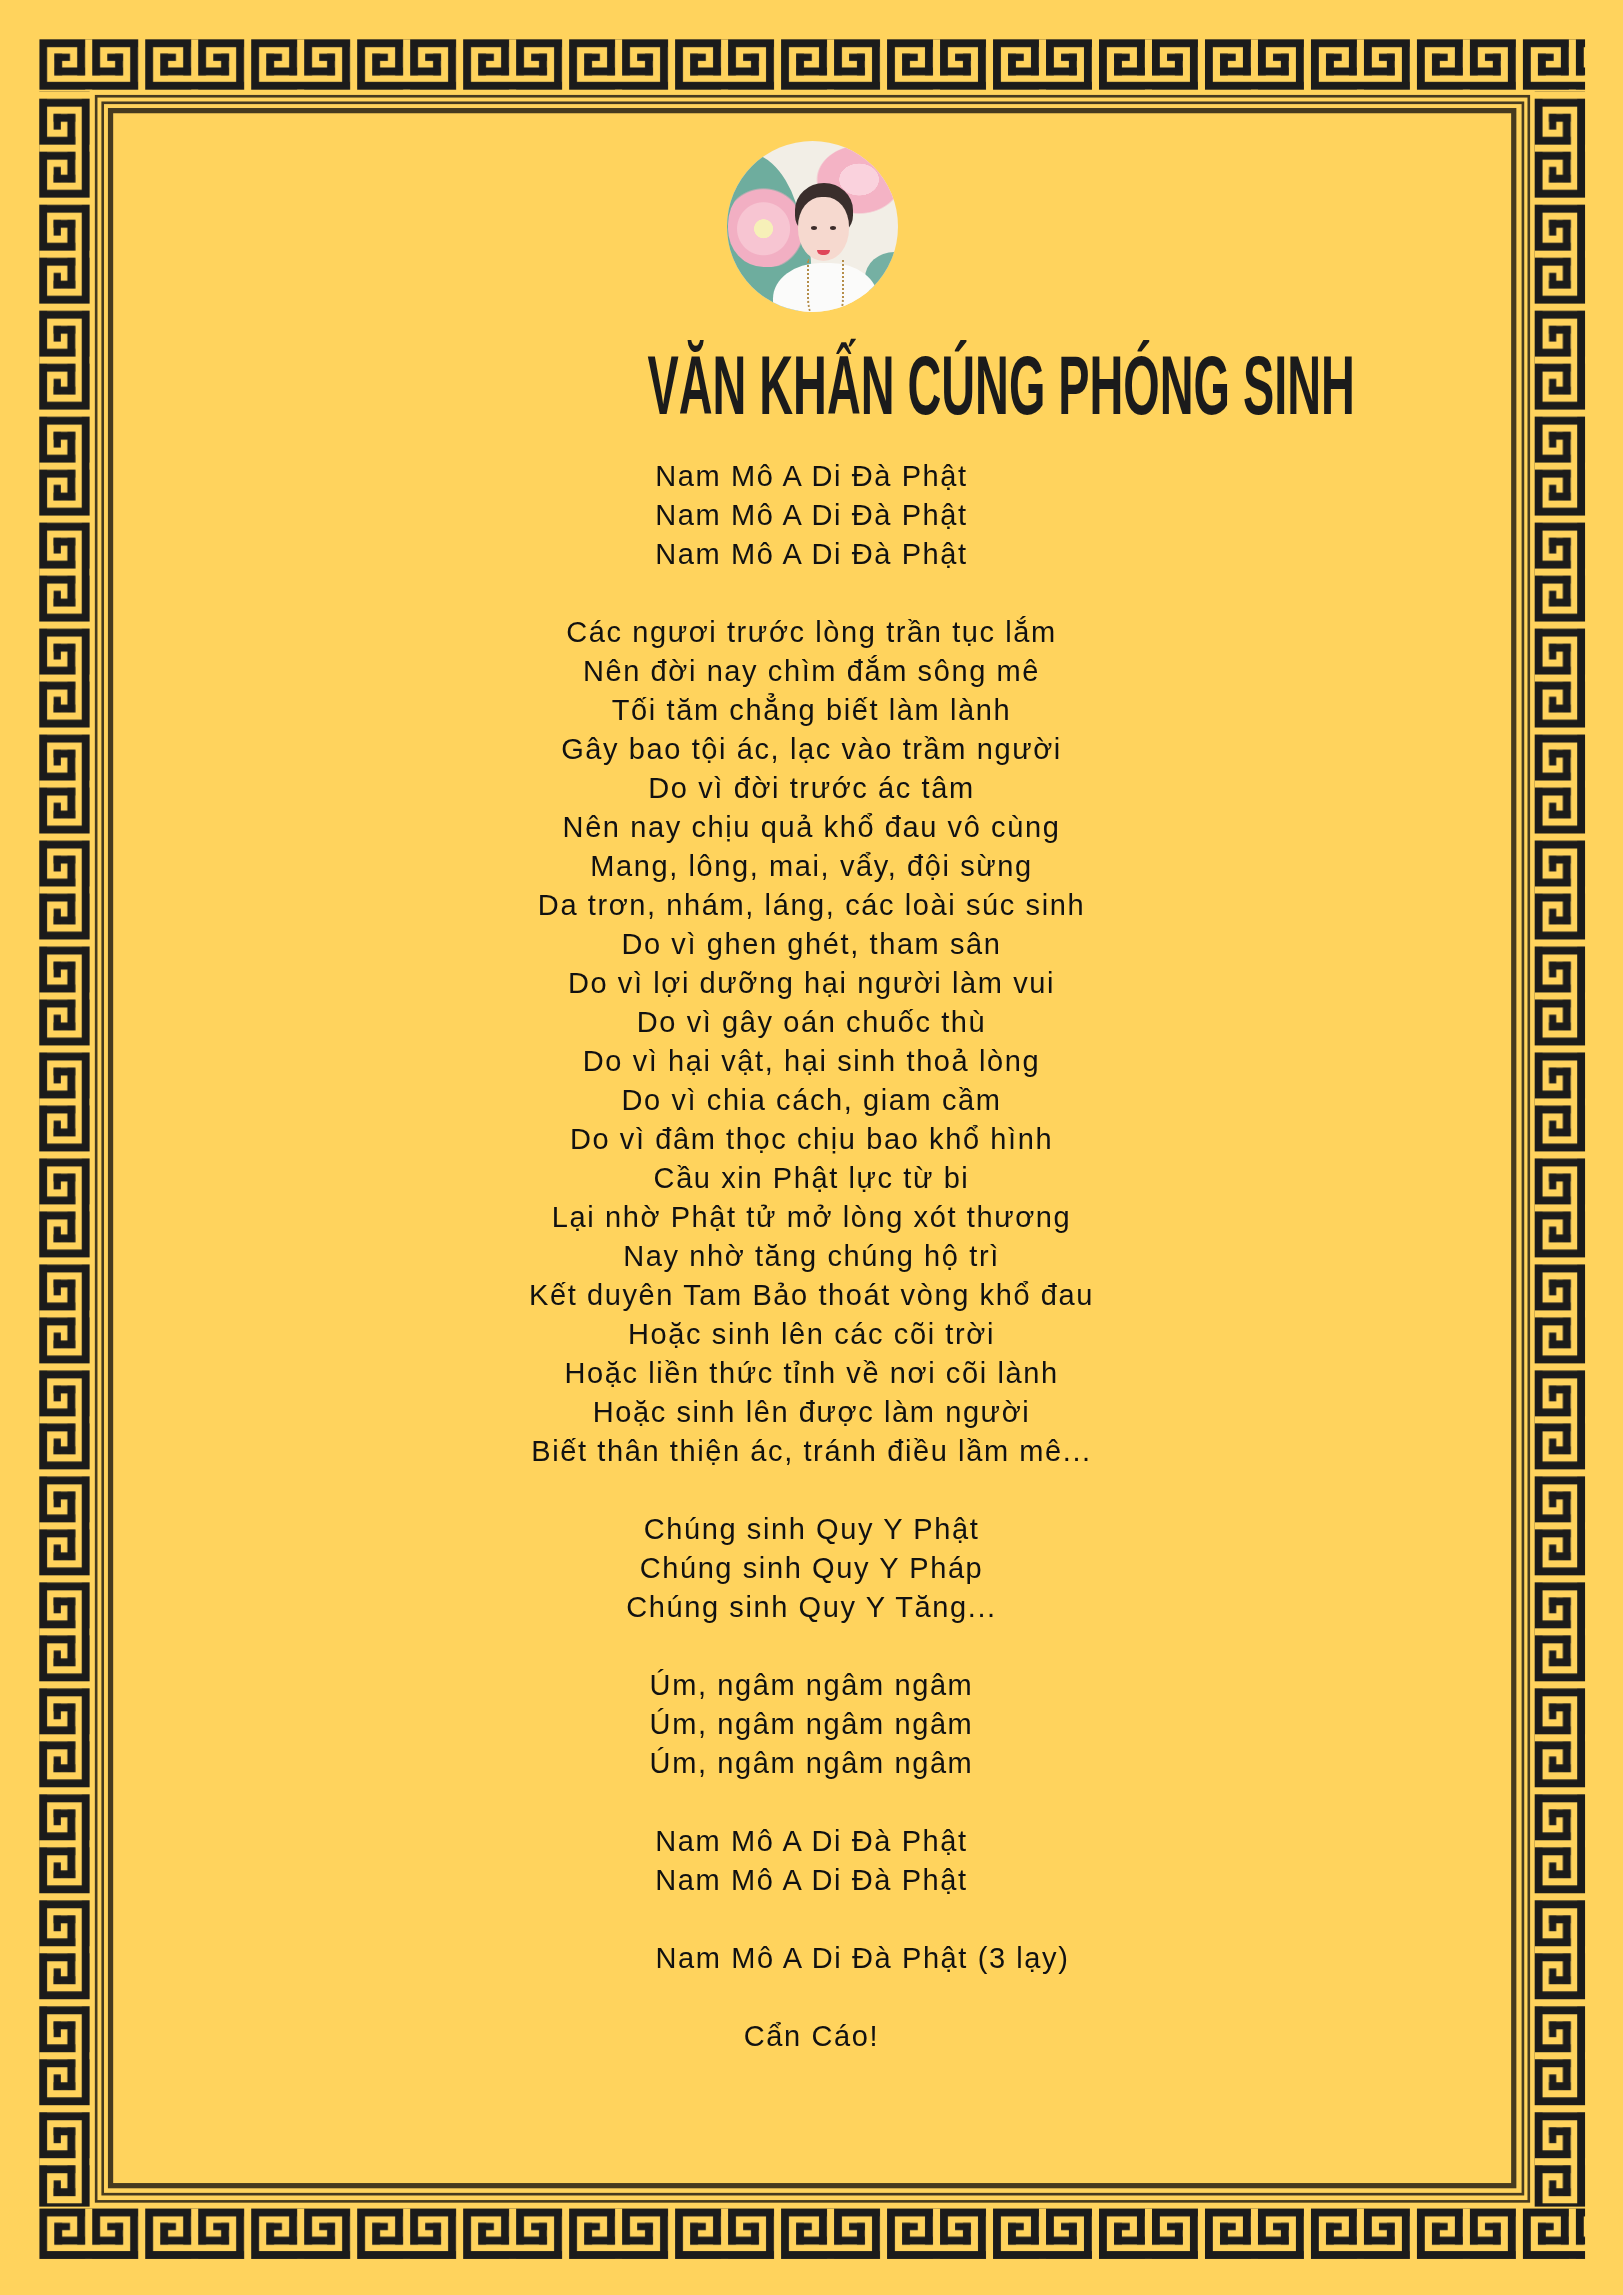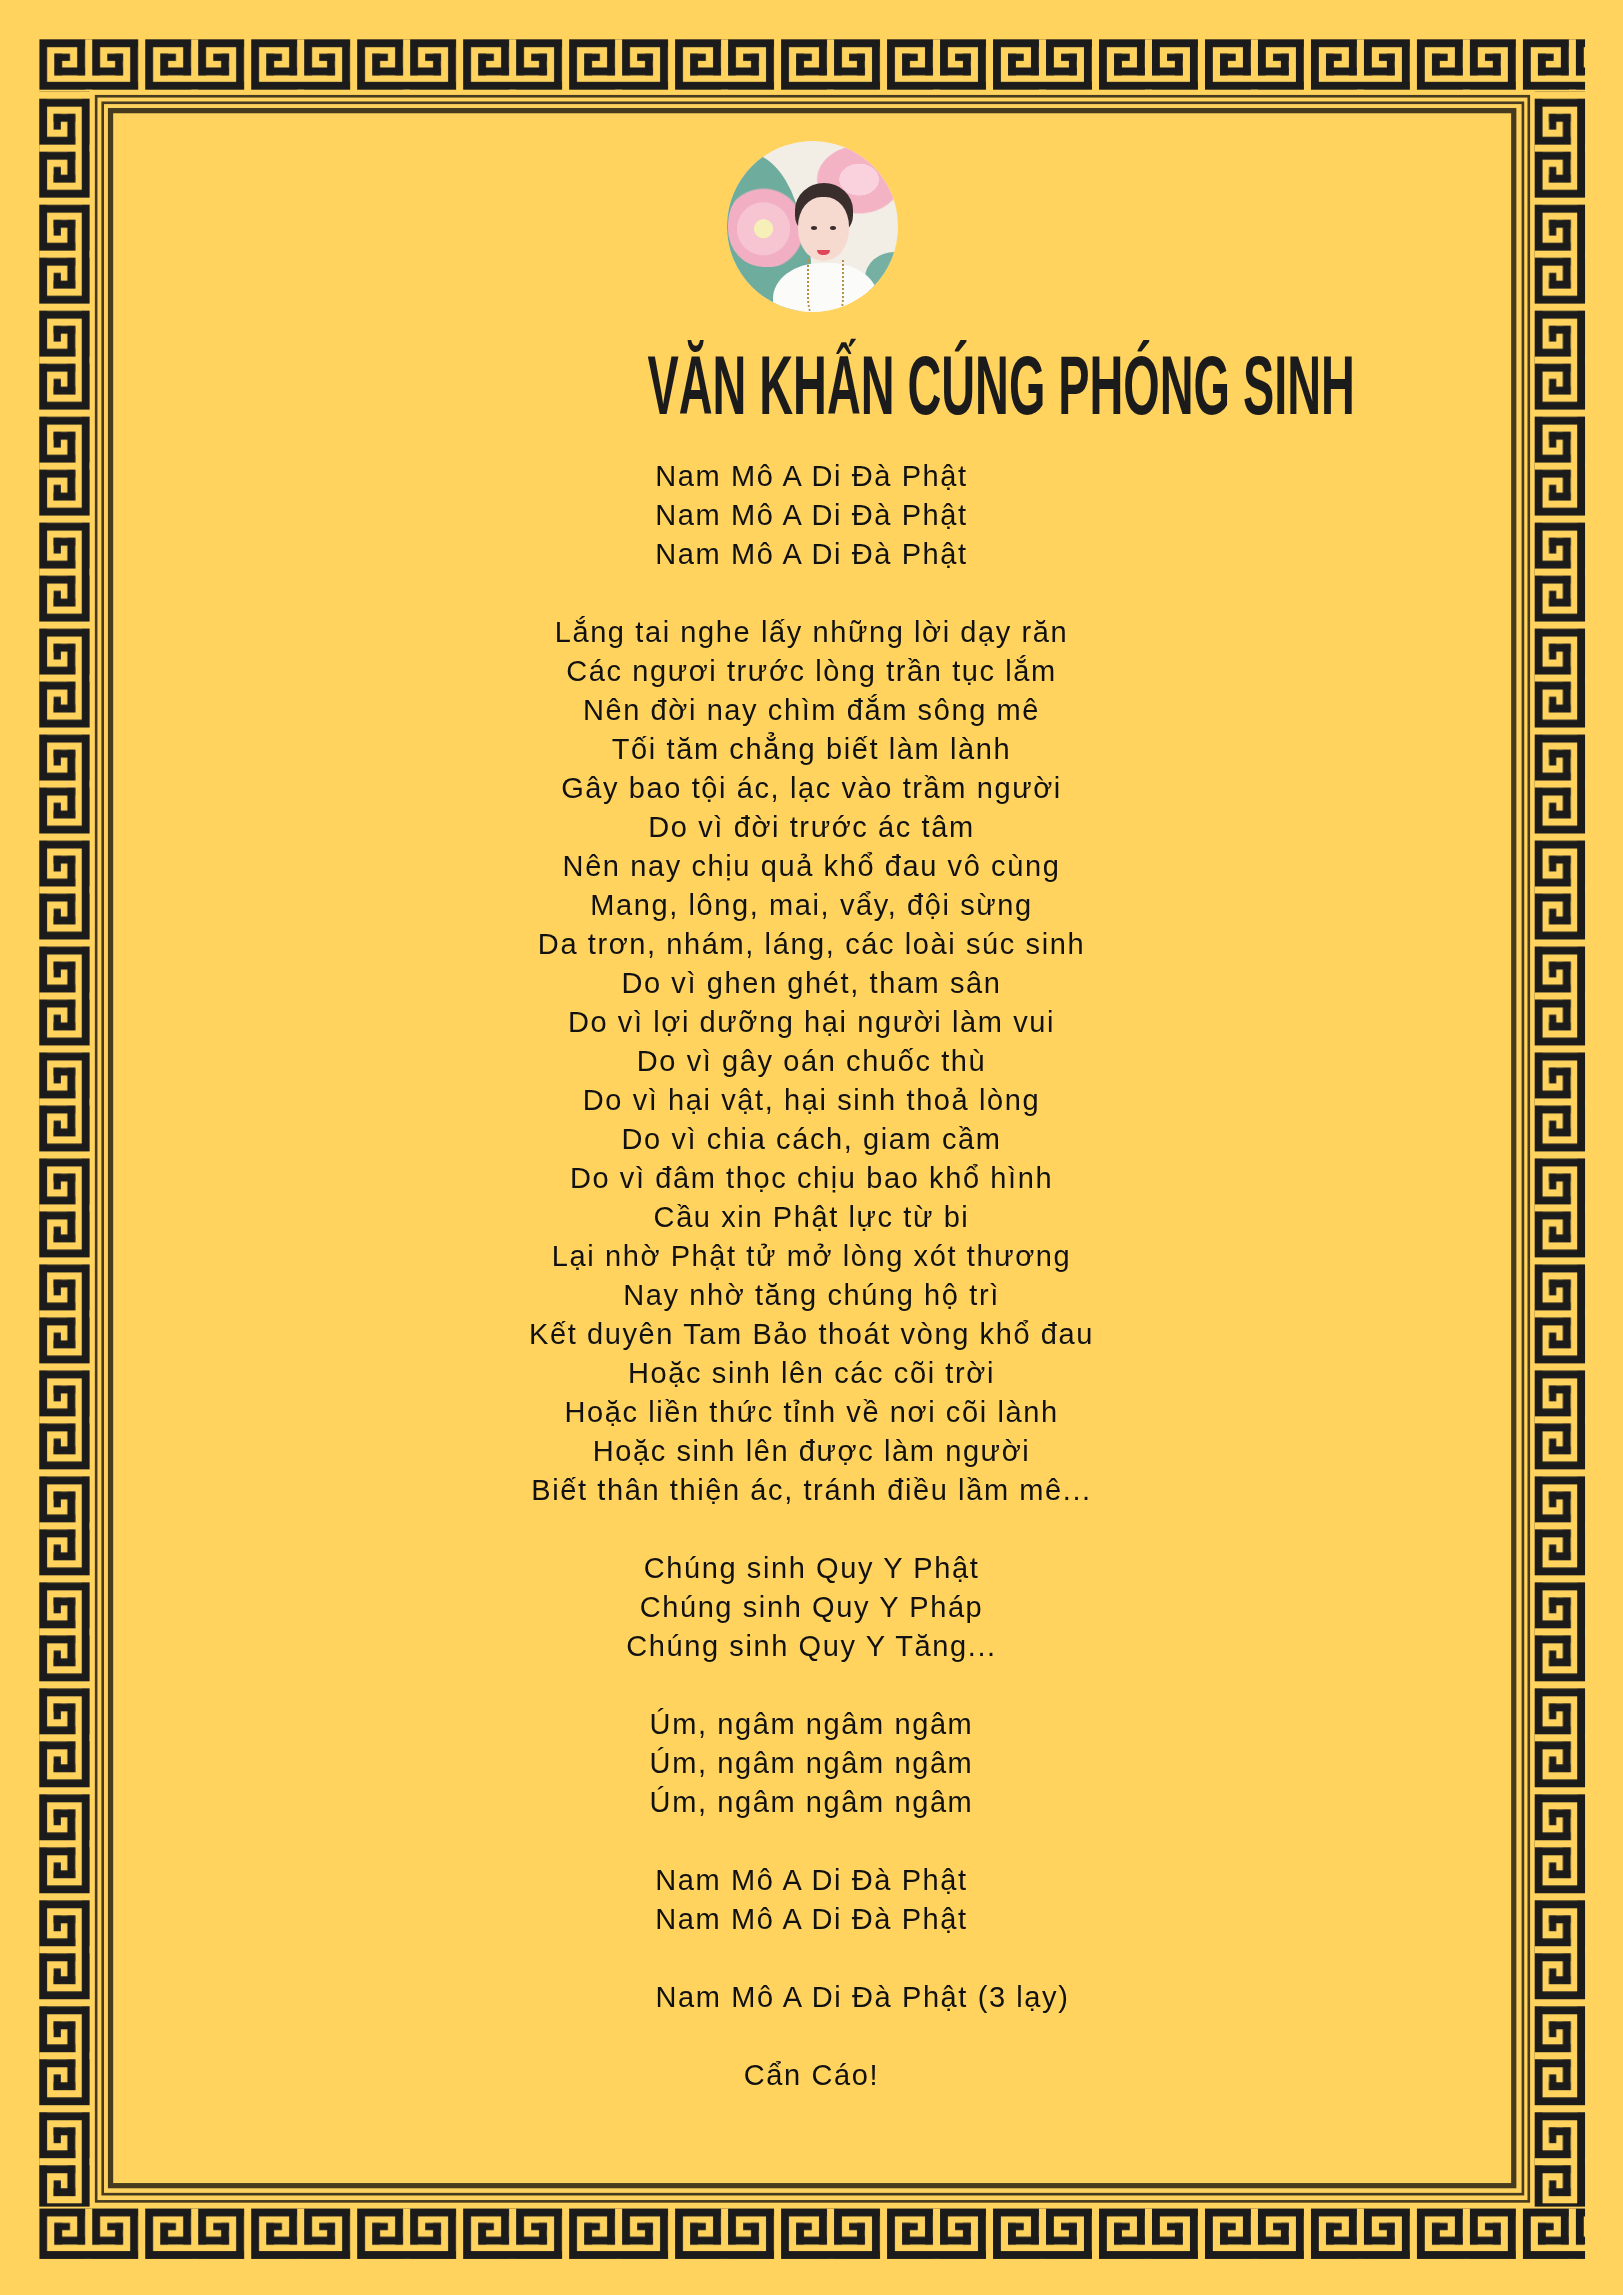--- a/index.html
+++ b/index.html
@@ -230,21 +230,20 @@
 <div class="title-wrap">
   <h1 class="title" style="margin:0;">VĂN KHẤN CÚNG PHÓNG SINH</h1>
 </div>
 
 <div class="text-block">
   <div class="line">Nam Mô A Di Đà Phật</div>
   <div class="line">Nam Mô A Di Đà Phật</div>
   <div class="line">Nam Mô A Di Đà Phật</div>
   <div class="blank"></div>
 
-  <div class="line">Lắng tai nghe lấy những lời dạy răn</div>
   <div class="line">Các ngươi trước lòng trần tục lắm</div>
   <div class="line">Nên đời nay chìm đắm sông mê</div>
   <div class="line">Tối tăm chẳng biết làm lành</div>
   <div class="line">Gây bao tội ác, lạc vào trầm người</div>
   <div class="line">Do vì đời trước ác tâm</div>
   <div class="line">Nên nay chịu quả khổ đau vô cùng</div>
   <div class="line">Mang, lông, mai, vẩy, đội sừng</div>
   <div class="line">Da trơn, nhám, láng, các loài súc sinh</div>
   <div class="line">Do vì ghen ghét, tham sân</div>
   <div class="line">Do vì lợi dưỡng hại người làm vui</div>

